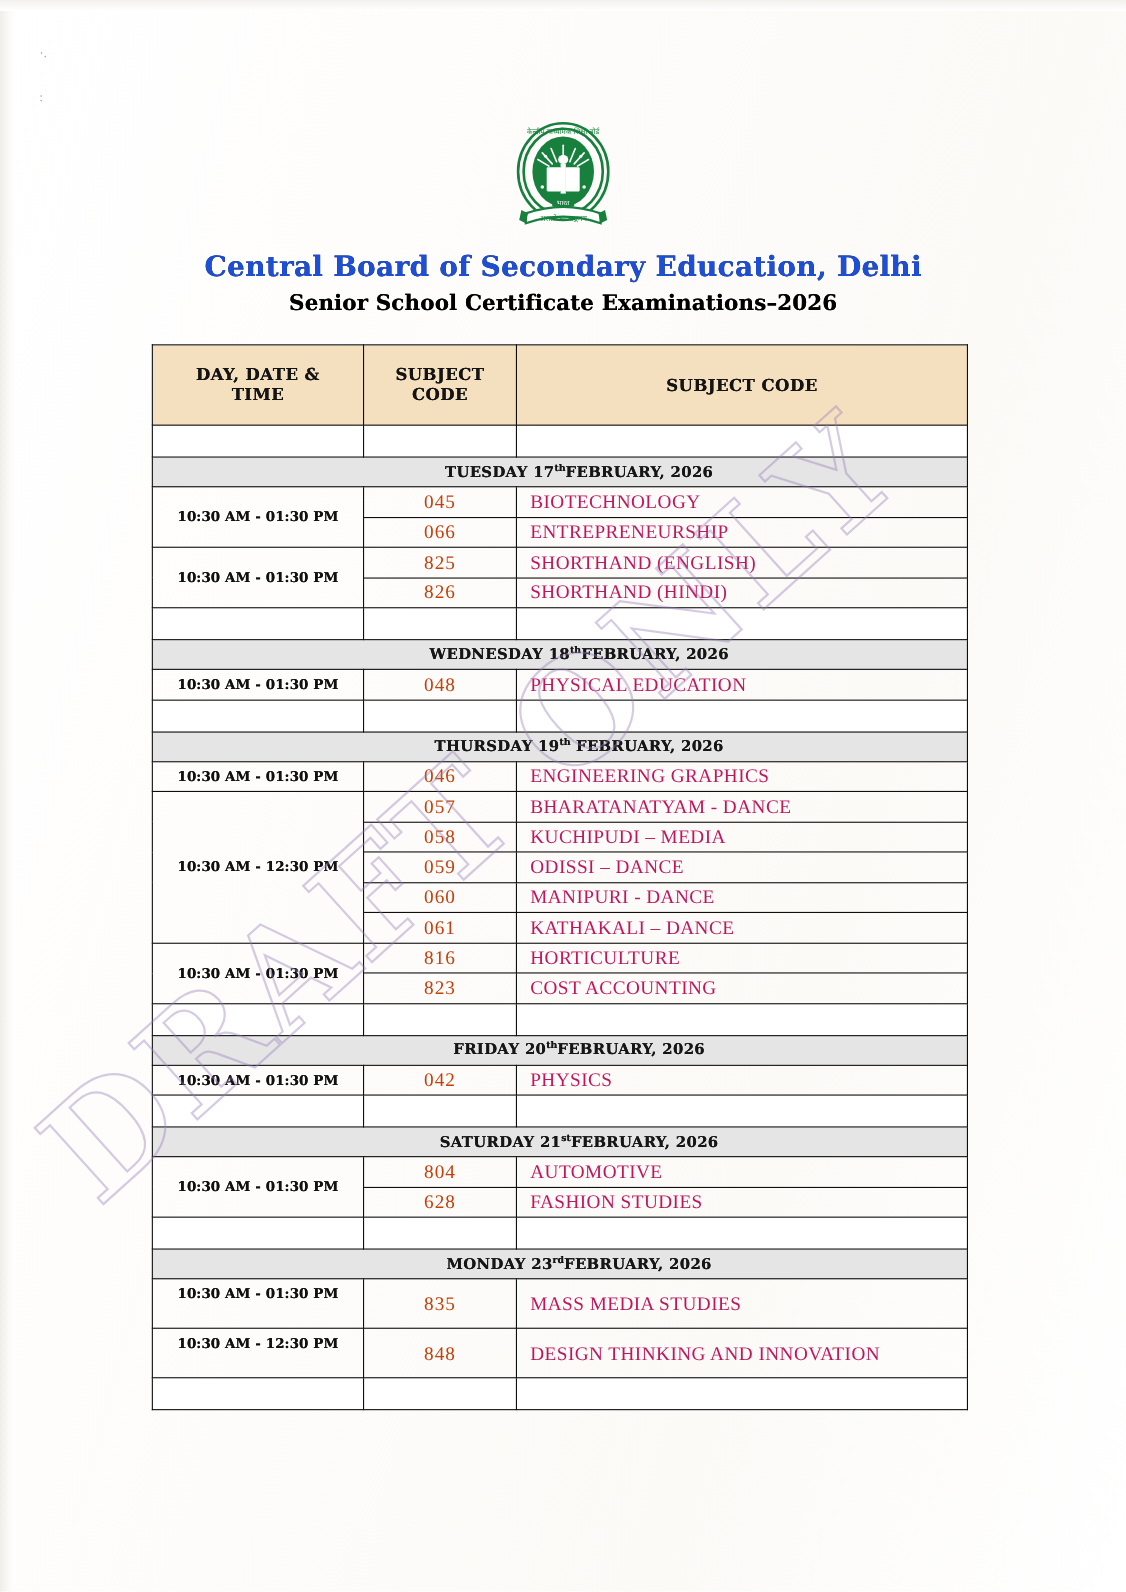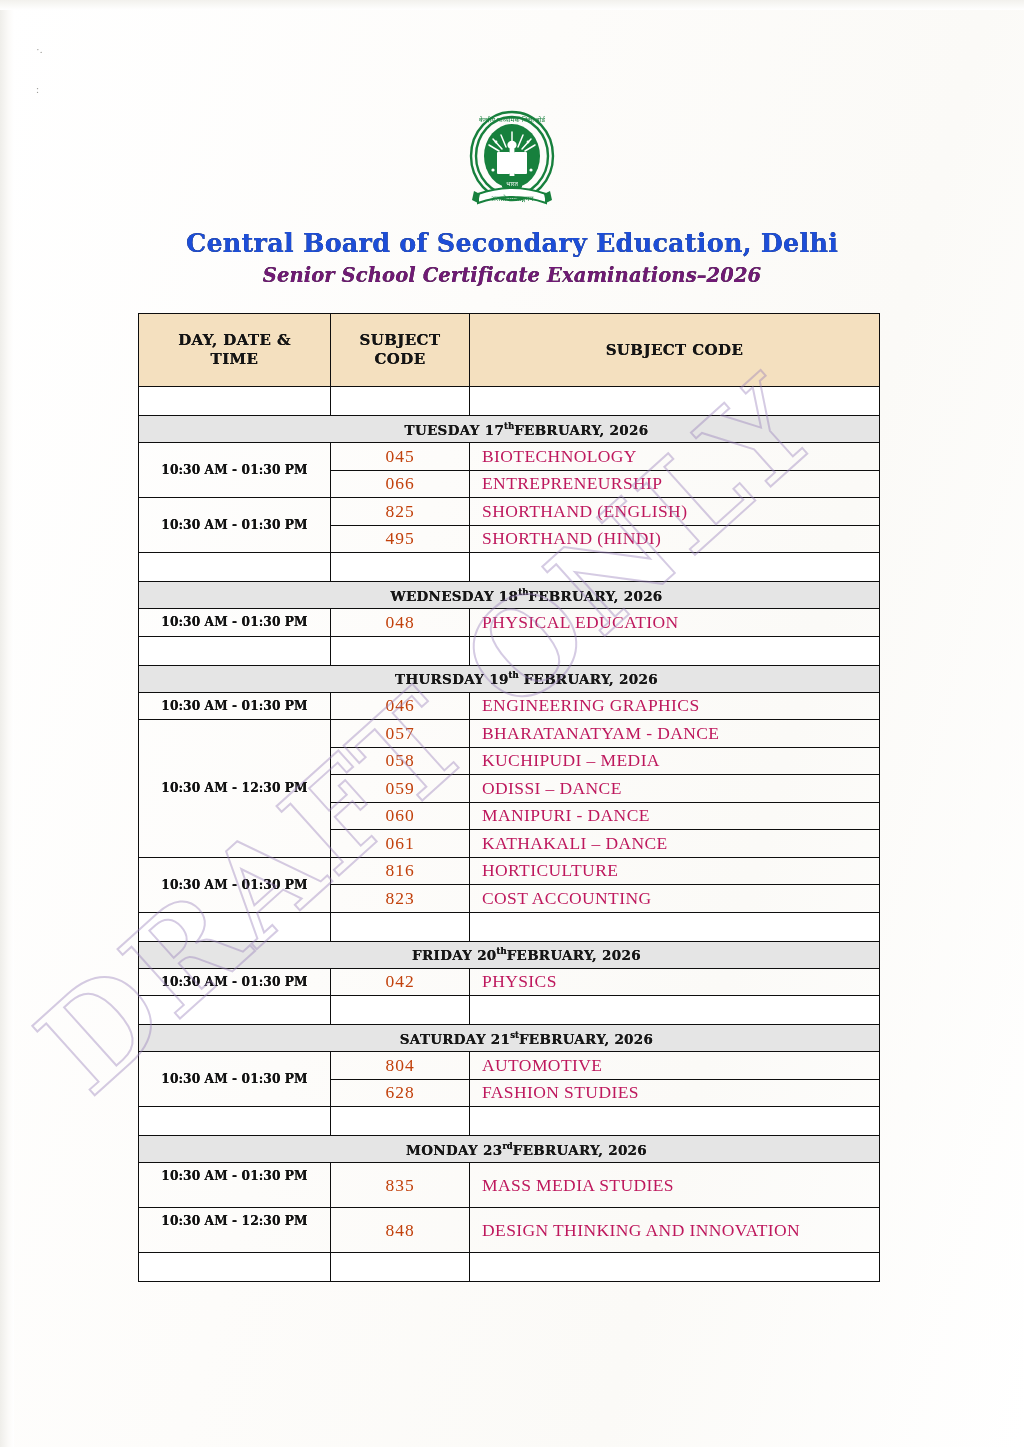--- a/index.html
+++ b/index.html
@@ -41,25 +41,24 @@
     font-weight:700;
     font-size:25.5px;
     letter-spacing:.2px;
     color:#1d4ed8;
     text-shadow:0 0 .6px #1d1d1d;
   }
   .title-sub{
     font-family:"DejaVu Serif", serif;
     font-weight:700;
     font-size:19.5px;
-    color:#701a75;
+    color:#000000;
     margin-top:6px;
     letter-spacing:.1px;
     text-shadow:0 0 .5px #1d1d1d;
-    font-style:italic;
   }
 
   
   .watermark{
     position:absolute;
     left:118px;top:455px;
     width:620px;height:560px;
     display:flex;align-items:center;justify-content:center;
     pointer-events:none;
     z-index:3;
@@ -256,21 +255,21 @@
         <tr class="datarow">
           <td class="codecell">066</td>
           <td class="namecell">ENTREPRENEURSHIP</td>
         </tr>
         <tr class="datarow">
           <td rowspan="2" class="timecell">10:30 AM - 01:30 PM</td>
           <td class="codecell">825</td>
           <td class="namecell">SHORTHAND (ENGLISH)</td>
         </tr>
         <tr class="datarow">
-          <td class="codecell">495</td>
+          <td class="codecell">826</td>
           <td class="namecell">SHORTHAND (HINDI)</td>
         </tr>
         <tr class="spacer">
           <td class="blank"></td>
           <td class="blank"></td>
           <td class="blank"></td>
         </tr>
         <tr class="dayband">
           <td colspan="3">WEDNESDAY 18<sup>th</sup>FEBRUARY, 2026</td>
         </tr>

